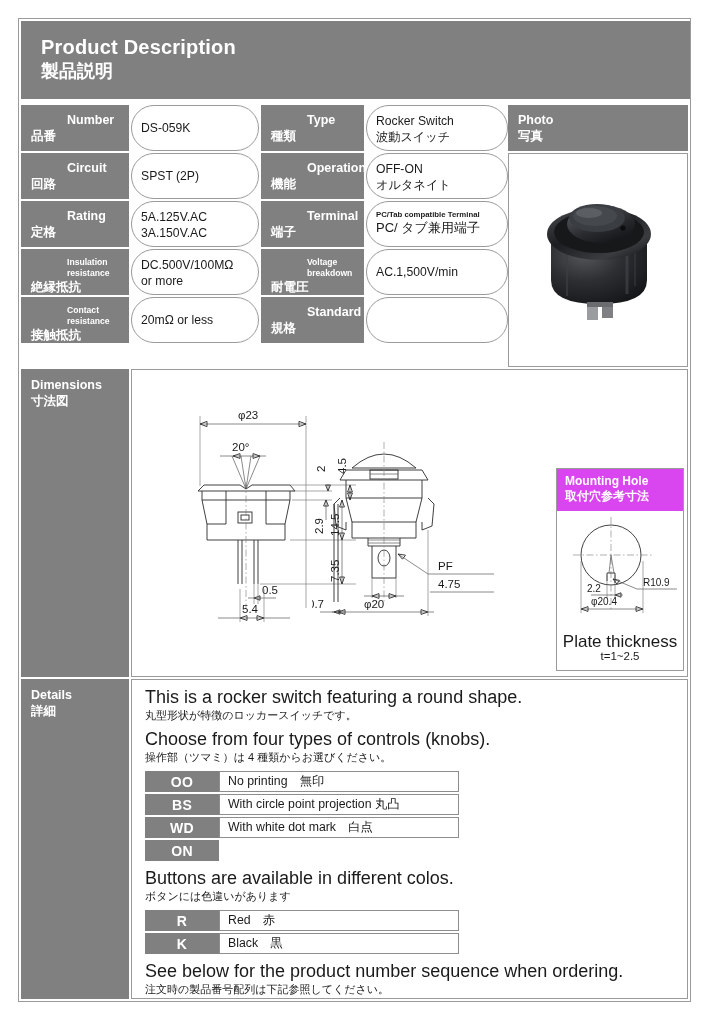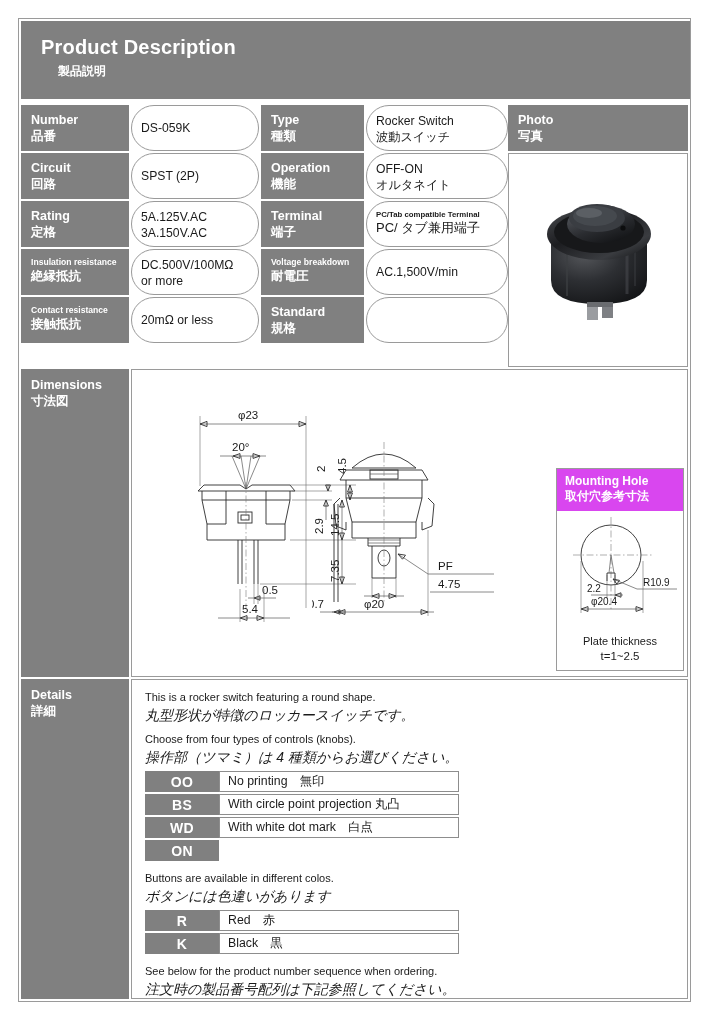--- a/index.html
+++ b/index.html
@@ -31,29 +31,29 @@
   .en { display:block; }
   .jp { display:block; }
 
   
   #titleband {
     position: absolute; left: 2px; top: 2px;
     width: 669px; height: 78px;
     padding: 14px 0 0 20px;
   }
   #titleband .en { font-size: 20px; font-weight: bold; letter-spacing: .2px; line-height: 24px;}
-  #titleband .jp { font-size: 12px; font-weight: bold; line-height: 22px; margin-top: 1px; margin-left: 17px;}
+  #titleband .jp { font-size: 18px; font-weight: bold; line-height: 22px; margin-top: 1px;}
 
   
   .srow { position: absolute; left: 2px; height: 46px; }
   .lbl {
     position: absolute; top: 0; height: 100%;
     padding: 7px 0 0 10px;
   }
-  .lbl .en { font-size: 12.5px; font-weight: bold; line-height: 16px; }
+  .lbl .en { font-size: 12.5px; font-weight: bold; line-height: 16px; margin-left: 36px; }
   .lbl .jp { font-size: 12.5px; font-weight: bold; line-height: 16px; }
   .lbl.small .en { font-size: 8.6px; font-weight: bold; line-height: 11px; }
   .lbl.small .jp { font-size: 12.5px; font-weight: bold; line-height: 16px; margin-top:0px; }
   .val {
     position: absolute; top: 0; height: 100%;
     padding: 7px 0 0 9px;
     border-radius: 23px;
   }
   .val .en { font-size: 12.2px; line-height: 16px; color:#1a1a1a;}
   .val .jp { font-size: 12.2px; line-height: 16px; color:#1a1a1a;}
@@ -102,39 +102,39 @@
   #mounthdr {
     height:42px; background:#d946ef; color:#fff;
     padding:5px 0 0 8px;
   }
   #mounthdr .en { font-size:12px; font-weight:bold; line-height:15px;}
   #mounthdr .jp { font-size:12px; font-weight:bold; line-height:15px;}
   #mountplate {
     position:absolute; left:0; bottom:6px; width:100%;
     text-align:center; color:#1a1a1a;
   }
-  #mountplate .en { font-size:11px; line-height:15px;}
+  #mountplate .en { font-size:17px; line-height:15px;}
   #mountplate .jp { font-size:11.5px; line-height:15px;}
 
   
   #detrow { position:absolute; left:2px; top:660px; width:667px; height:320px; }
   #detlbl {
     position:absolute; left:0; top:0; width:108px; height:320px;
     padding:8px 0 0 10px;
   }
   #detlbl .en { font-size:12.5px; font-weight:bold; line-height:16px;}
   #detlbl .jp { font-size:12.5px; font-weight:bold; line-height:16px;}
   #detbox {
     position:absolute; left:110px; top:0; width:557px; height:320px;
     background:#fff; border:1px solid #9a9a9a;
     padding: 9px 0 0 13px;
   }
   .ptxt { color:#1a1a1a; }
-  .ptxt .en { font-size:11px; line-height:17px; }
-  .ptxt .jp { font-size:14px; line-height:18px;font-style:italic; }
+  .ptxt .en { font-size:18px; line-height:17px; }
+  .ptxt .jp { font-size:11px; line-height:18px; }
   .gap { height:7px; }
 
   
   .opttbl { margin-top:5px; }
   .optrow { display:flex; height:21px; margin-bottom:2px; }
   .optcode {
     width:74px; background:#808080; color:#fff;
     font-size:14px; font-weight:bold;
     display:flex; align-items:center; justify-content:center;
     letter-spacing:.3px;

